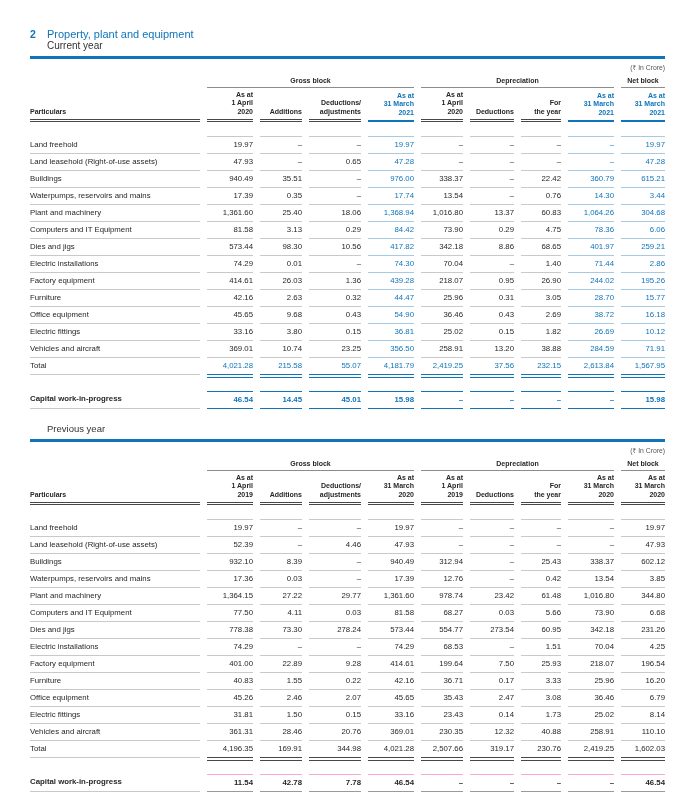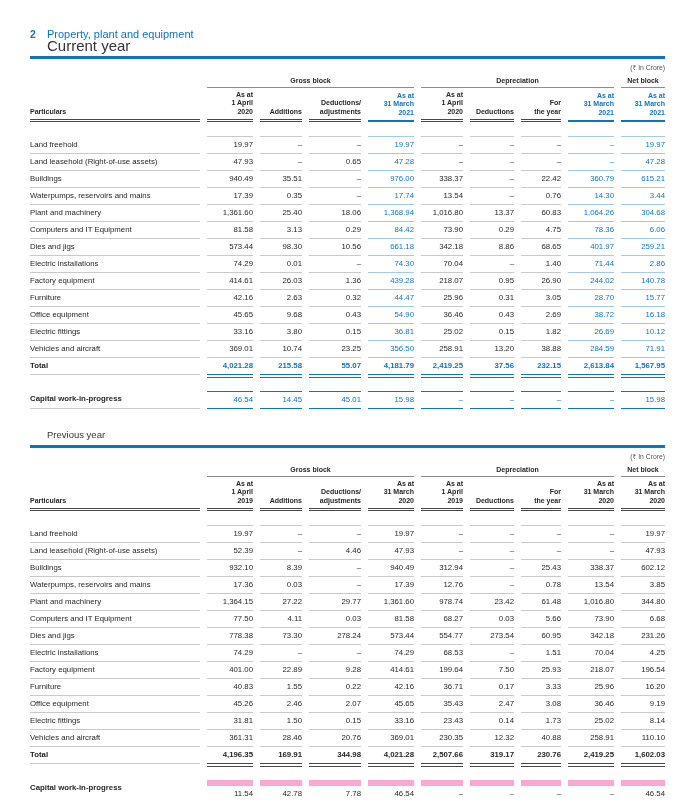--- a/index.html
+++ b/index.html
@@ -12,22 +12,22 @@
   }
   *{box-sizing:border-box;margin:0;padding:0;}
   html,body{width:695px;height:800px;overflow:hidden;background:#ffffff;}
   body{font-family:"Liberation Sans", sans-serif;color:var(--text);}
   .page{padding:28px 30px 0 30px;}
 
   
   .title-row{display:flex;}
   .sec-num{width:17px;font-size:10.5px;font-weight:bold;color:var(--accent);}
   .sec-title{font-size:11px;font-weight:normal;color:var(--accent);line-height:12px;}
-  .sec-caption{font-size:15px;color:#333;line-height:12px;}
-  .prev-head{margin-top:20px;}
+  .sec-caption{font-size:10px;color:#333;line-height:12px;}
+  .prev-head{margin-top:14px;}
   .prev-caption{margin-left:17px;font-size:9.5px;color:#333;line-height:12px;margin-bottom:4px;}
   .blue-rule{height:2.5px;background:var(--accent);margin-top:4px;}
   .unit-note{font-size:6.8px;color:#555;text-align:right;margin-top:4px;}
 
   
   .fin-table{margin-top:2px;}
   .grid{display:grid;grid-template-columns:170px 46px 42px 52px 46px 42px 44px 40px 46px 44px;column-gap:7px;width:635px;}
   .cell{font-size:7.8px;line-height:8px;}
   .num{text-align:right;}
 
@@ -46,34 +46,34 @@
   .lead-row .cell{height:15px;}
   .lead-row .num{border-bottom:1px solid var(--line);}
   .lead-row .num.acc{border-bottom:1px solid var(--acc-line);}
   .lead-row .lbl{border-bottom:none;}
 
   
   .body-row .cell{padding:4px 0;border-bottom:1px solid var(--line);}
   .body-row .num.acc{color:var(--accent);border-bottom:1px solid var(--acc-line);}
 
   
-  .total-row .cell{padding:4px 0;font-weight:bold;}
+  .total-row .cell{padding:4px 0;font-weight:normal;}
   .total-row .lbl{border-bottom:1px solid var(--line);}
   .total-row .num{border-bottom:1px solid var(--dark);text-align:right;}
   .t-acc .total-row .num{color:var(--accent);border-bottom:1px solid var(--accent);}
   .total-spacer .cell{height:3px;}
   .total-spacer .num{border-bottom:1px solid var(--dark);}
   .t-acc .total-spacer .num{border-bottom:1px solid var(--accent);}
 
   .gap-row{height:13px;}
 
   
-  .cwip-row .cell{padding:4px 0;font-weight:normal;}
+  .cwip-row .cell{padding:4px 0;font-weight:bold;}
   .cwip-row .lbl{border-bottom:1px solid var(--line);font-weight:bold;}
-  .cwip-row .num{border-top:6px solid #f9a8d4;border-bottom:1px solid #9a9a9a;}
+  .cwip-row .num{border-top:1px solid #f9a8d4;border-bottom:1px solid #9a9a9a;}
   .t-acc .cwip-row .num{color:var(--accent);border-top:1px solid var(--accent);border-bottom:1px solid var(--accent);}
 </style>
 </head>
 <body>
 
 <div class="page">
 
   <div class="title-row">
     <span class="sec-num">2</span>
     <div>
@@ -215,21 +215,21 @@
         <div class="cell num">0.29</div>
         <div class="cell num">4.75</div>
         <div class="cell num acc">78.36</div>
         <div class="cell num acc">6.06</div>
       </div>
       <div class="grid body-row">
         <div class="cell lbl">Dies and jigs</div>
         <div class="cell num">573.44</div>
         <div class="cell num">98.30</div>
         <div class="cell num">10.56</div>
-        <div class="cell num acc">661.18</div>
+        <div class="cell num acc">417.82</div>
         <div class="cell num">342.18</div>
         <div class="cell num">8.86</div>
         <div class="cell num">68.65</div>
         <div class="cell num acc">401.97</div>
         <div class="cell num acc">259.21</div>
       </div>
       <div class="grid body-row">
         <div class="cell lbl">Electric installations</div>
         <div class="cell num">74.29</div>
         <div class="cell num">0.01</div>
@@ -244,21 +244,21 @@
       <div class="grid body-row">
         <div class="cell lbl">Factory equipment</div>
         <div class="cell num">414.61</div>
         <div class="cell num">26.03</div>
         <div class="cell num">1.36</div>
         <div class="cell num acc">439.28</div>
         <div class="cell num">218.07</div>
         <div class="cell num">0.95</div>
         <div class="cell num">26.90</div>
         <div class="cell num acc">244.02</div>
-        <div class="cell num acc">140.78</div>
+        <div class="cell num acc">195.26</div>
       </div>
       <div class="grid body-row">
         <div class="cell lbl">Furniture</div>
         <div class="cell num">42.16</div>
         <div class="cell num">2.63</div>
         <div class="cell num">0.32</div>
         <div class="cell num acc">44.47</div>
         <div class="cell num">25.96</div>
         <div class="cell num">0.31</div>
         <div class="cell num">3.05</div>
@@ -444,21 +444,21 @@
         <div class="cell num">602.12</div>
       </div>
       <div class="grid body-row">
         <div class="cell lbl">Waterpumps, reservoirs and mains</div>
         <div class="cell num">17.36</div>
         <div class="cell num">0.03</div>
         <div class="cell num">–</div>
         <div class="cell num">17.39</div>
         <div class="cell num">12.76</div>
         <div class="cell num">–</div>
-        <div class="cell num">0.78</div>
+        <div class="cell num">0.42</div>
         <div class="cell num">13.54</div>
         <div class="cell num">3.85</div>
       </div>
       <div class="grid body-row">
         <div class="cell lbl">Plant and machinery</div>
         <div class="cell num">1,364.15</div>
         <div class="cell num">27.22</div>
         <div class="cell num">29.77</div>
         <div class="cell num">1,361.60</div>
         <div class="cell num">978.74</div>
@@ -530,21 +530,21 @@
       <div class="grid body-row">
         <div class="cell lbl">Office equipment</div>
         <div class="cell num">45.26</div>
         <div class="cell num">2.46</div>
         <div class="cell num">2.07</div>
         <div class="cell num">45.65</div>
         <div class="cell num">35.43</div>
         <div class="cell num">2.47</div>
         <div class="cell num">3.08</div>
         <div class="cell num">36.46</div>
-        <div class="cell num">9.19</div>
+        <div class="cell num">6.79</div>
       </div>
       <div class="grid body-row">
         <div class="cell lbl">Electric fittings</div>
         <div class="cell num">31.81</div>
         <div class="cell num">1.50</div>
         <div class="cell num">0.15</div>
         <div class="cell num">33.16</div>
         <div class="cell num">23.43</div>
         <div class="cell num">0.14</div>
         <div class="cell num">1.73</div>

